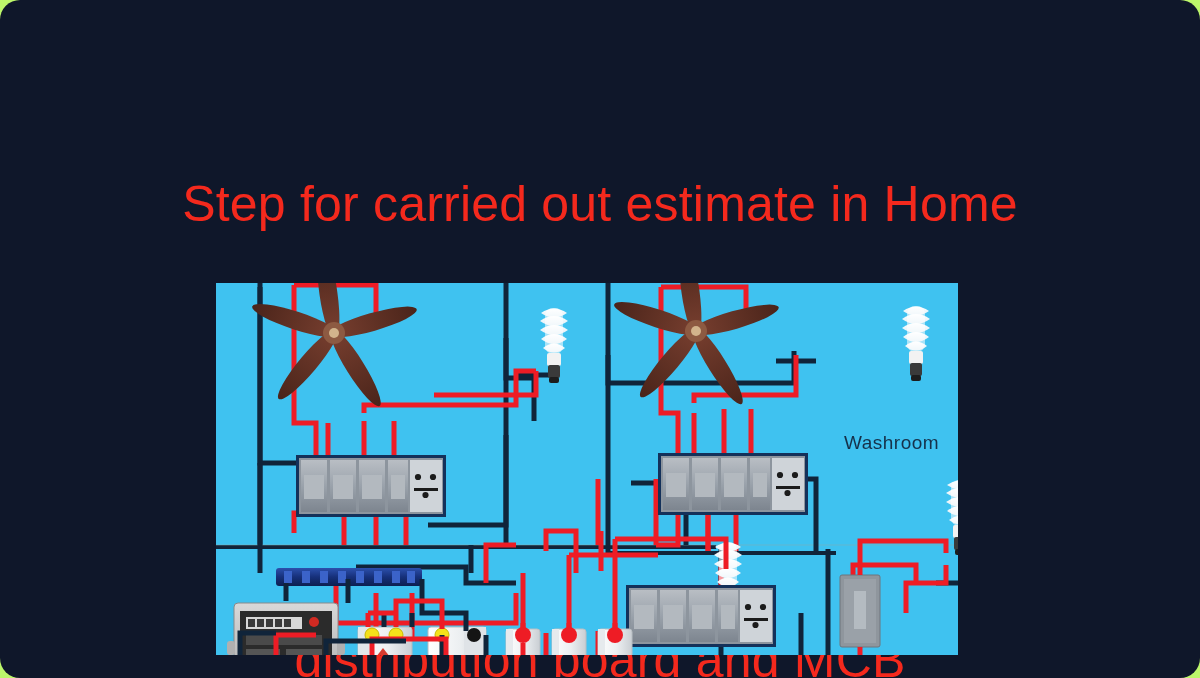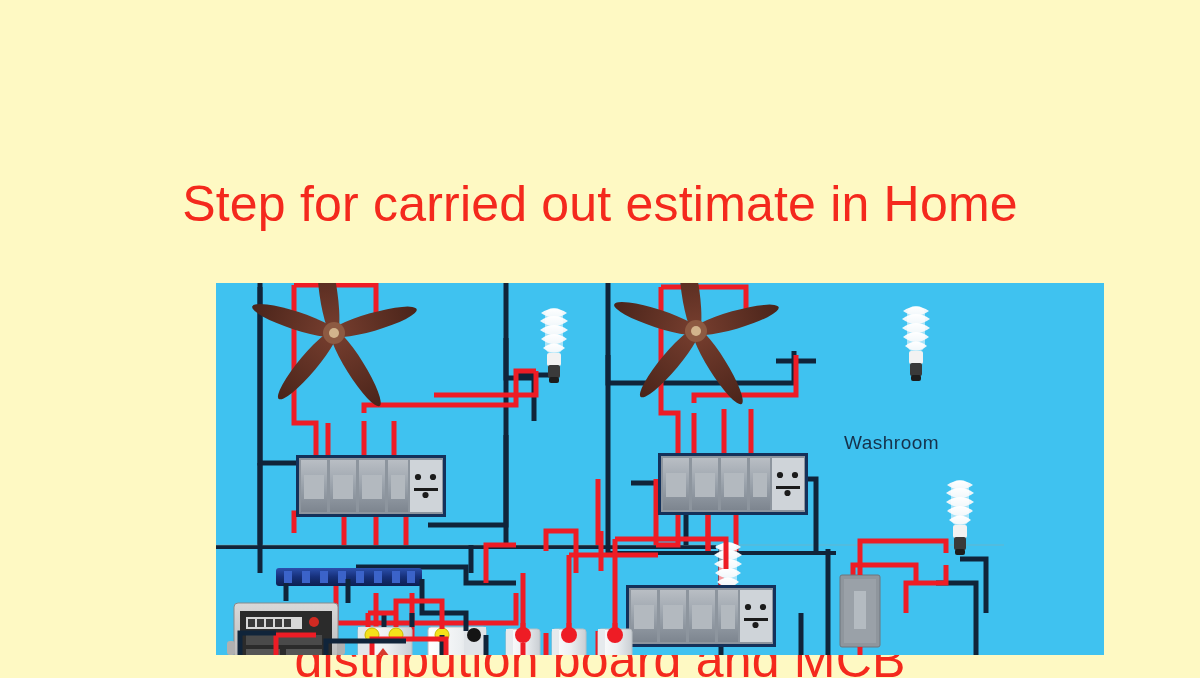--- a/index.html
+++ b/index.html
@@ -5,41 +5,42 @@
   html,body{margin:0;padding:0;}
   body{
     width:1200px;height:678px;
     background:#bdf76b;
     font-family:"Liberation Sans", sans-serif;
     overflow:hidden;
     position:relative;
   }
   #slide{
     position:absolute;inset:0;
-    background:#fef9c3;
+    background:#0f172a;
+    border-radius:20px;
   }
   
   .title-block{
     position:absolute;
     left:0;top:14px;width:1200px;
     text-align:center;
     color:#f4291d;
     font-family:"Liberation Sans Narrow","Liberation Sans",sans-serif;
     font-size:50px;
     font-weight:400;
     line-height:1.52;
     letter-spacing:.2px;
     white-space:pre;
   }
   .title-line{display:block;}
   
   #diagram{
     position:absolute;
     left:216px;top:283px;
-    width:888px;height:372px;
+    width:742px;height:372px;
     background:#3fc2f0;
     overflow:hidden;
   }
   #diagram svg{display:block;width:788px;height:372px;}
   .lbl{
     font-family:"Liberation Sans",sans-serif;
     font-size:19px;
     fill:#16314a;
     letter-spacing:.5px;
   }

